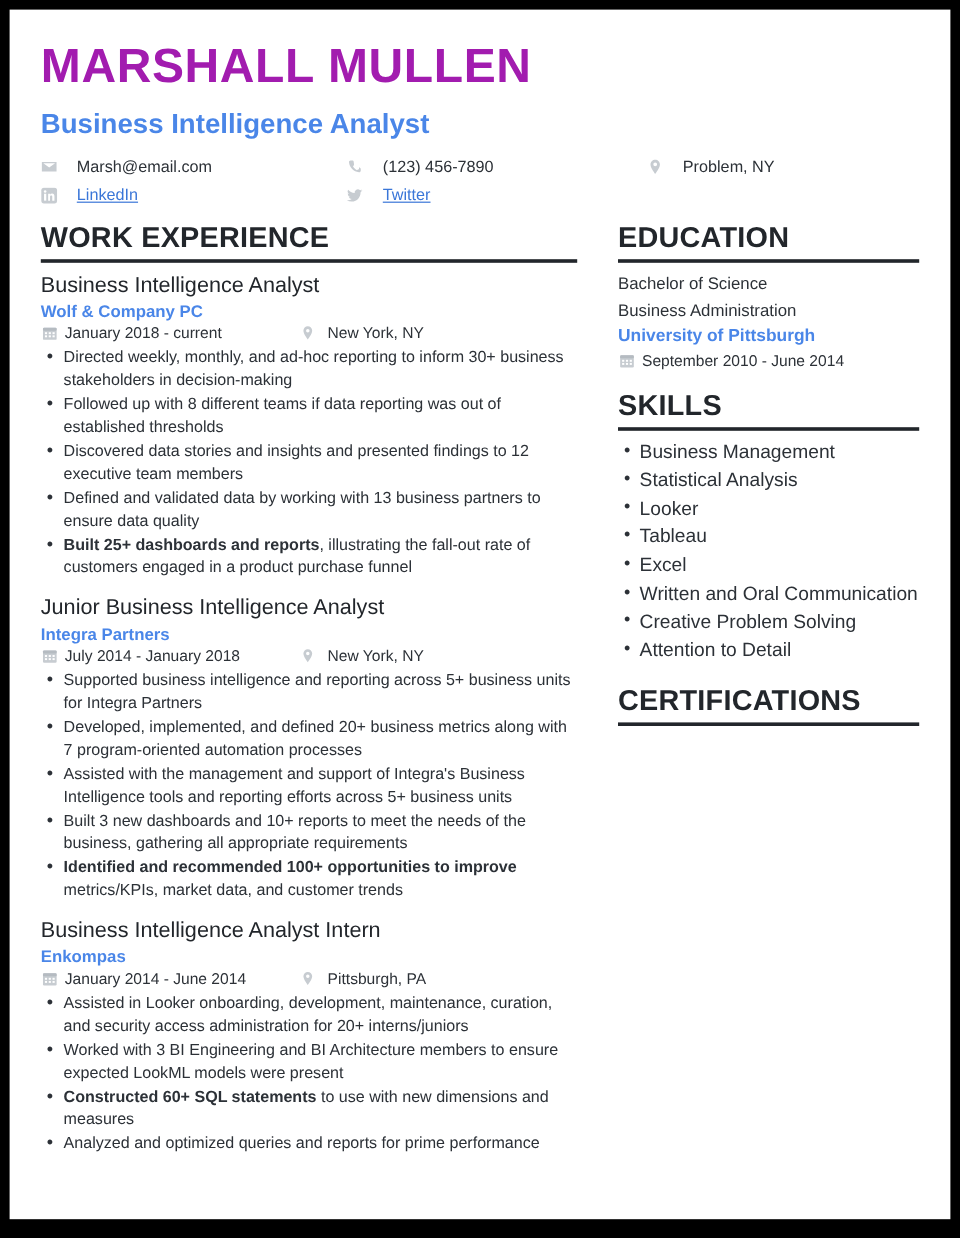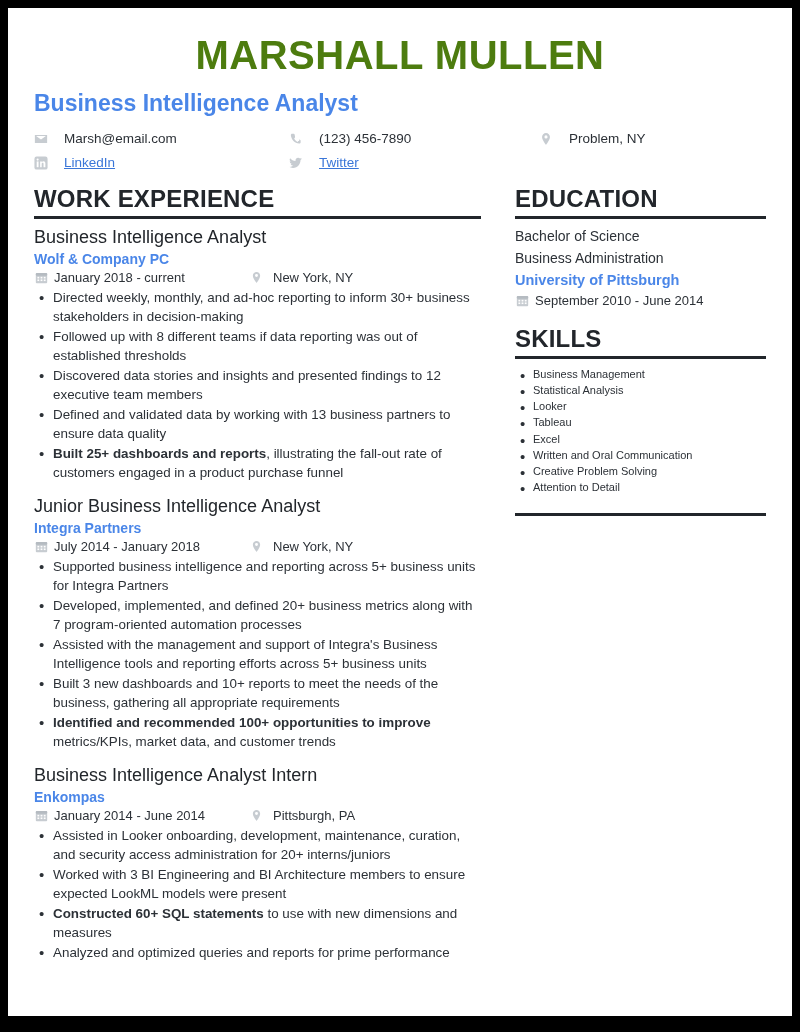--- a/index.html
+++ b/index.html
@@ -28,25 +28,24 @@
     padding: 22px 26px 0 26px;
     position: relative;
     overflow: hidden;
   }
 
   
   .name {
     font-size: 40px;
     font-weight: bold;
     letter-spacing: 0.5px;
-    color: #4d7c0f;
+    color: #a21caf;
     line-height: 1.05;
     margin: 4px 0 14px 0;
     text-transform: uppercase;
-    text-align: center;
   }
   .jobtitle {
     font-size: 23px;
     font-weight: bold;
     color: #4a86e8;
     line-height: 1.2;
     margin: 4px 0 12px 0;
   }
   .contact-grid {
     display: grid;
@@ -189,21 +188,21 @@
     margin-top: 1px;
   }
   ul.plainlist {
     list-style: none;
     margin: 0;
     padding: 0;
   }
   ul.plainlist li {
     position: relative;
     padding-left: 18px;
-    font-size: 11px;
+    font-size: 16px;
     line-height: 1.47;
     color: #2c3137;
   }
   ul.plainlist li::before {
     content: "\2022";
     position: absolute;
     left: 5px;
     top: -1px;
     font-size: 15px;
     color: #2c3137;
@@ -438,20 +437,21 @@
               <li>Looker</li>
               <li>Tableau</li>
               <li>Excel</li>
               <li>Written and Oral Communication</li>
               <li>Creative Problem Solving</li>
               <li>Attention to Detail</li>
             </ul>
       </div>
 
       <div class="right-section">
+        <div class="section-head">CERTIFICATIONS</div>
         <div class="section-rule"></div>
       </div>
 
     </div>
   </div>
 
 </div>
 </div>
 
 </body></html>

